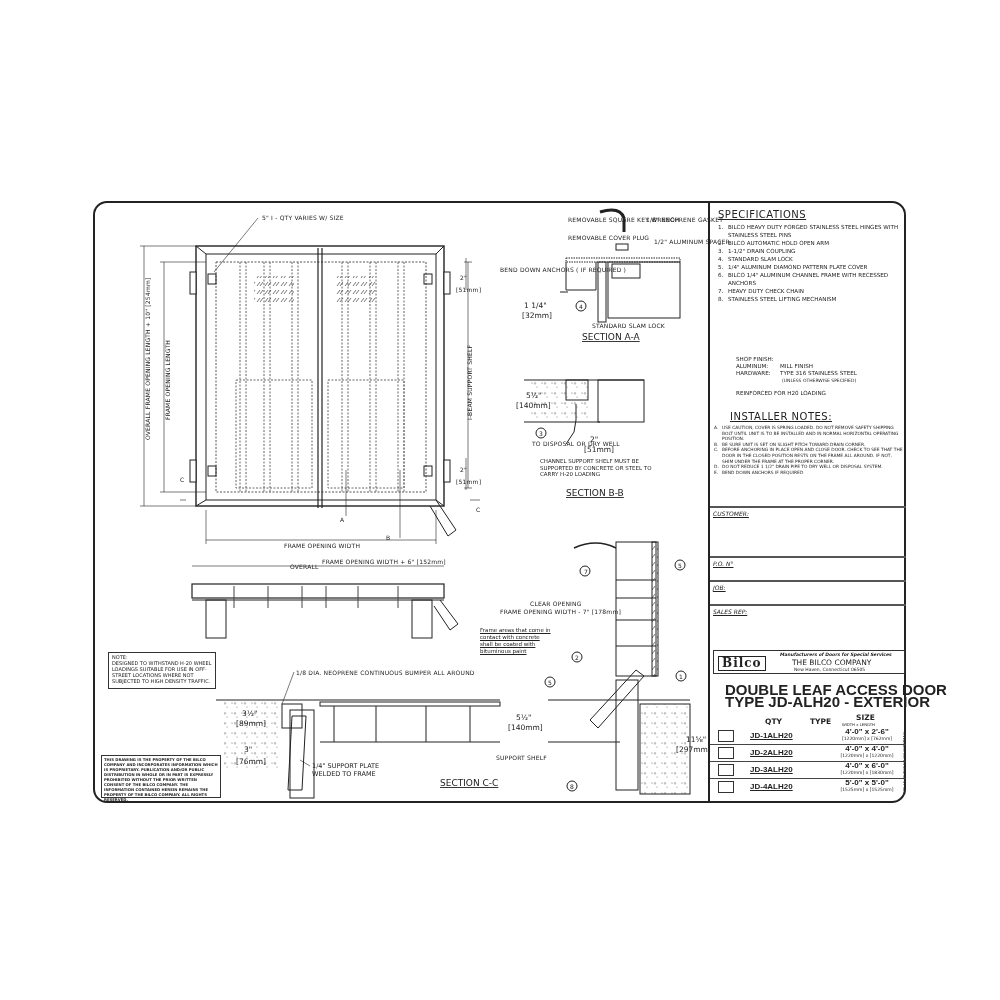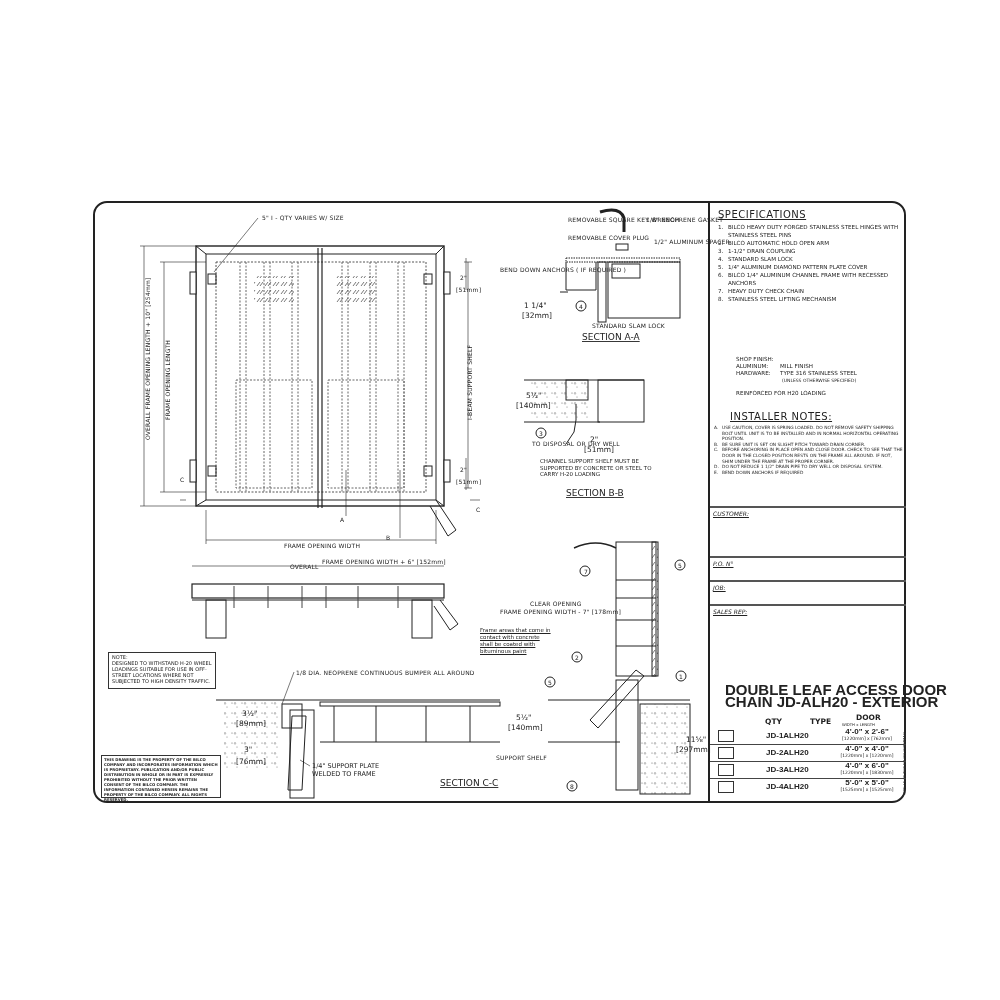--- a/index.html
+++ b/index.html
@@ -21,21 +21,21 @@
   .notes { font-size: 4.4px; line-height: 5.6px; }
   .notes li { display: flex; list-style: none; }
   .notes .num { width: 8px; flex: none; }
   .field { position: absolute; left: 0; width: 196px; border-top: 2px solid #555; font-size: 6px; font-style: italic; padding: 2px 3px; text-decoration: underline; }
   .logo-box { position: absolute; left: 3px; top: 449px; width: 192px; height: 24px; border: 1.5px solid #333; }
   .logo { position: absolute; left: 4px; top: 5px; font-family: "DejaVu Serif", serif; font-weight: bold; font-size: 12px; letter-spacing: 1px; border: 1.5px solid #222; padding: 0 3px; line-height: 13px; }
   .doc-title { position: absolute; left: 15px; width: 196px; text-align: center; font-weight: bold; font-size: 15px; font-family: "Liberation Sans", sans-serif; }
   .tbl-head { position: absolute; top: 512px; left: 0; width: 196px; font-weight: bold; font-size: 7.5px; font-family: "Liberation Sans", sans-serif; }
   .row { position: absolute; left: 0; width: 196px; height: 17px; border-bottom: 1px solid #444; }
   .qty-box { position: absolute; left: 8px; top: 2px; width: 16px; height: 12px; border: 1px solid #333; background: #fff; }
-  .type { position: absolute; left: 56px; top: 3px; font-weight: bold; font-size: 8px; font-family: "Liberation Sans", sans-serif; }
+  .type { position: absolute; left: 40px; top: 3px; font-weight: bold; font-size: 8px; font-family: "Liberation Sans", sans-serif; text-decoration: underline; }
   .size { position: absolute; left: 118px; top: 0; text-align: center; width: 78px; }
   .size .imp { font-weight: bold; font-size: 8px; font-family: "Liberation Sans", sans-serif; line-height: 8px; }
   .size .met { font-size: 4.5px; line-height: 6px; }
   .note-box { position: absolute; left: 108px; top: 652px; width: 108px; height: 37px; border: 1px solid #333; font-size: 5px; line-height: 6px; padding: 1px 3px; }
   .prop-box { position: absolute; left: 101px; top: 755px; width: 120px; height: 43px; border: 1.5px solid #333; font-size: 3.8px; line-height: 5px; padding: 1px 2px; font-weight: bold; }
   .copyright { position: absolute; left: 902px; top: 795px; transform: rotate(-90deg); transform-origin: left top; font-size: 4px; color: #333; white-space: nowrap; }
 </style>
 </head>
 <body>
 
@@ -336,28 +336,34 @@
         <span class="num">E.</span>
         <span>BEND DOWN ANCHORS IF REQUIRED</span>
       </li>
   </ul>
 
   <div class="field t" style="top:305px;height:50px;">CUSTOMER:</div>
   <div class="field t" style="top:355px;height:24px;">P.O. N°</div>
   <div class="field t" style="top:379px;height:24px;">JOB:</div>
   <div class="field t" style="top:403px;height:46px;">SALES REP:</div>
 
+  <div class="logo-box">
+    <div class="logo t">Bilco</div>
+    <div class="t" style="left:66px;top:1px;font-size:4.5px;font-style:italic;font-weight:bold;">Manufacturers of Doors for Special Services</div>
+    <div class="t" style="left:78px;top:7px;font-size:7.5px;">THE  BILCO  COMPANY</div>
+    <div class="t" style="left:80px;top:16px;font-size:4.5px;">New Haven, Connecticut 06505</div>
+  </div>
 
   <div class="doc-title t" style="top:480px;">DOUBLE LEAF ACCESS DOOR</div>
-  <div class="doc-title t" style="top:492px;">CHAIN JD-ALH20  -  EXTERIOR</div>
+  <div class="doc-title t" style="top:492px;">TYPE JD-ALH20  -  EXTERIOR</div>
 
   <div class="tbl-head">
     <span class="t" style="left:8px;top:4px;padding-left:47px;">QTY</span>
     <span class="t" style="left:56px;top:4px;margin-left:44px;">TYPE</span>
-    <span class="t" style="left:146px;top:0px;">DOOR</span>
+    <span class="t" style="left:146px;top:0px;">SIZE</span>
     <span class="t" style="left:132px;top:9px;font-size:3.8px;font-weight:normal;">WIDTH  x  LENGTH</span>
   </div>
 
   <div class="row" style="top:527px;">
     <div class="qty-box"></div>
     <div class="type t">JD-1ALH20</div>
     <div class="size t">
         <div class="imp">4'-0" x 2'-6"</div>
         <div class="met">[1220mm] x [762mm]</div>
       </div>

